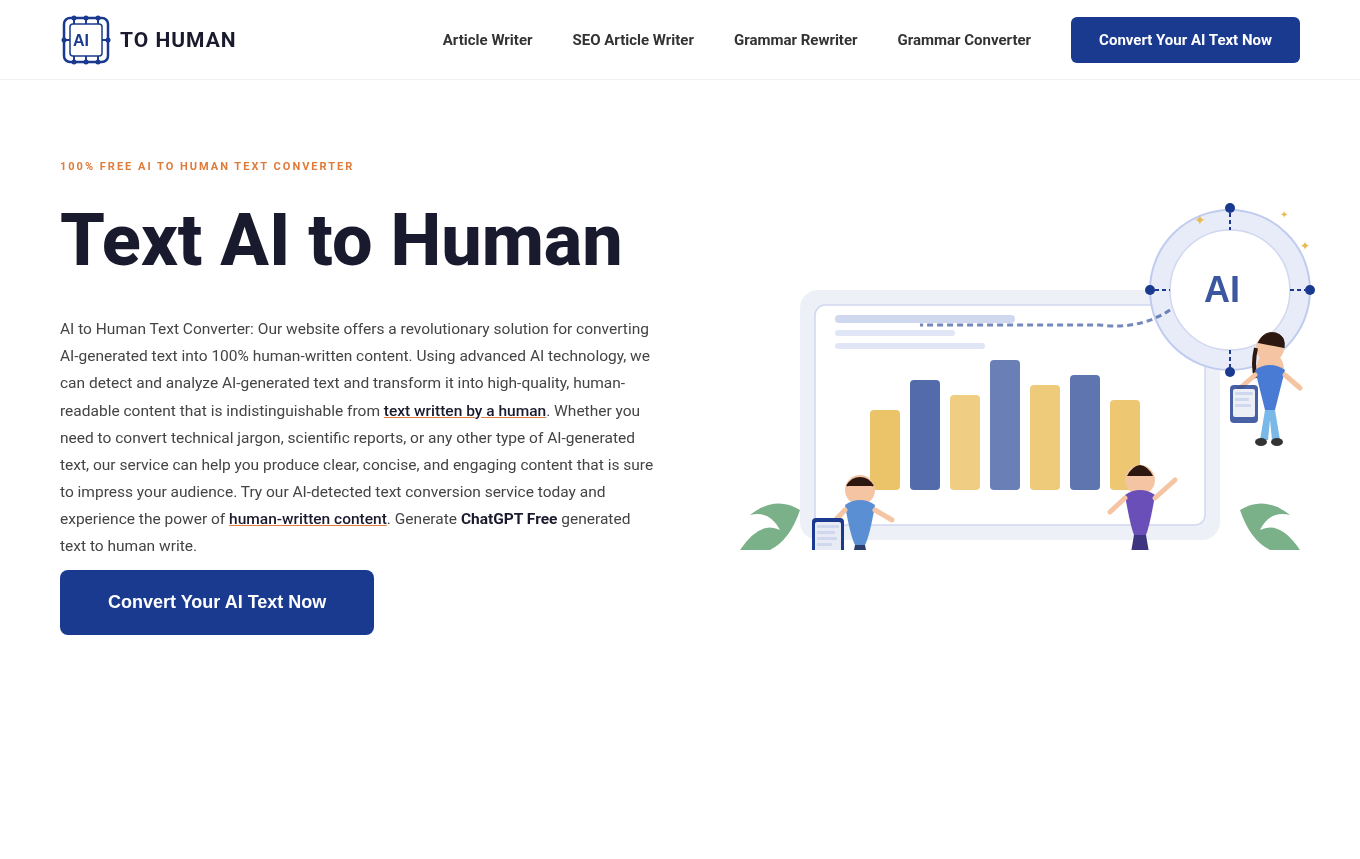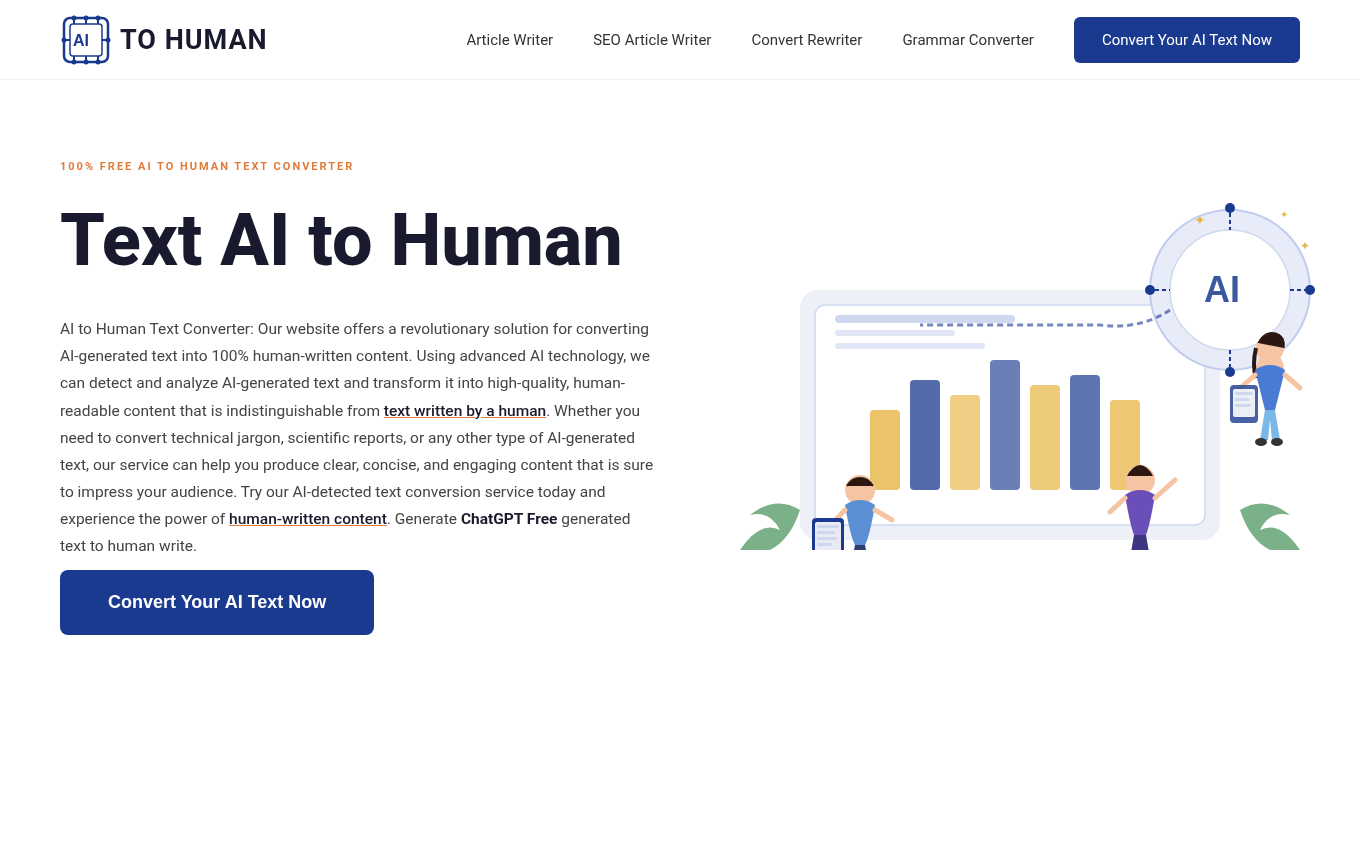--- a/index.html
+++ b/index.html
@@ -34,38 +34,38 @@
       gap: 8px;
       cursor: pointer;
     }
 
     .logo-icon {
       width: 52px;
       height: 52px;
     }
 
     .logo-text {
-      font-size: 27px;
+      font-size: 21px;
       font-weight: 700;
       color: #1a1a2e;
       letter-spacing: 1px;
     }
 
     .nav-links {
       display: flex;
       align-items: center;
       gap: 40px;
       list-style: none;
     }
 
     .nav-links a {
       text-decoration: none;
       color: #333;
       font-size: 15px;
-      font-weight: 400;
+      font-weight: 700;
       cursor: pointer;
       transition: color 0.2s;
     }
 
     .nav-cta-btn {
       background: #1a3a8f;
       color: #fff !important;
       padding: 14px 28px;
       border-radius: 6px;
       font-size: 15px;
@@ -185,21 +185,21 @@
   </div>
 
   <ul class="nav-links">
     <li>
       <a>Article Writer</a>
     </li>
     <li>
       <a>SEO Article Writer</a>
     </li>
     <li>
-      <a>Convert Rewriter</a>
+      <a>Grammar Rewriter</a>
     </li>
     <li>
       <a>Grammar Converter</a>
     </li>
     <li>
       <a class="nav-cta-btn">Convert Your AI Text Now</a>
     </li>
   </ul>
 </nav>
 

